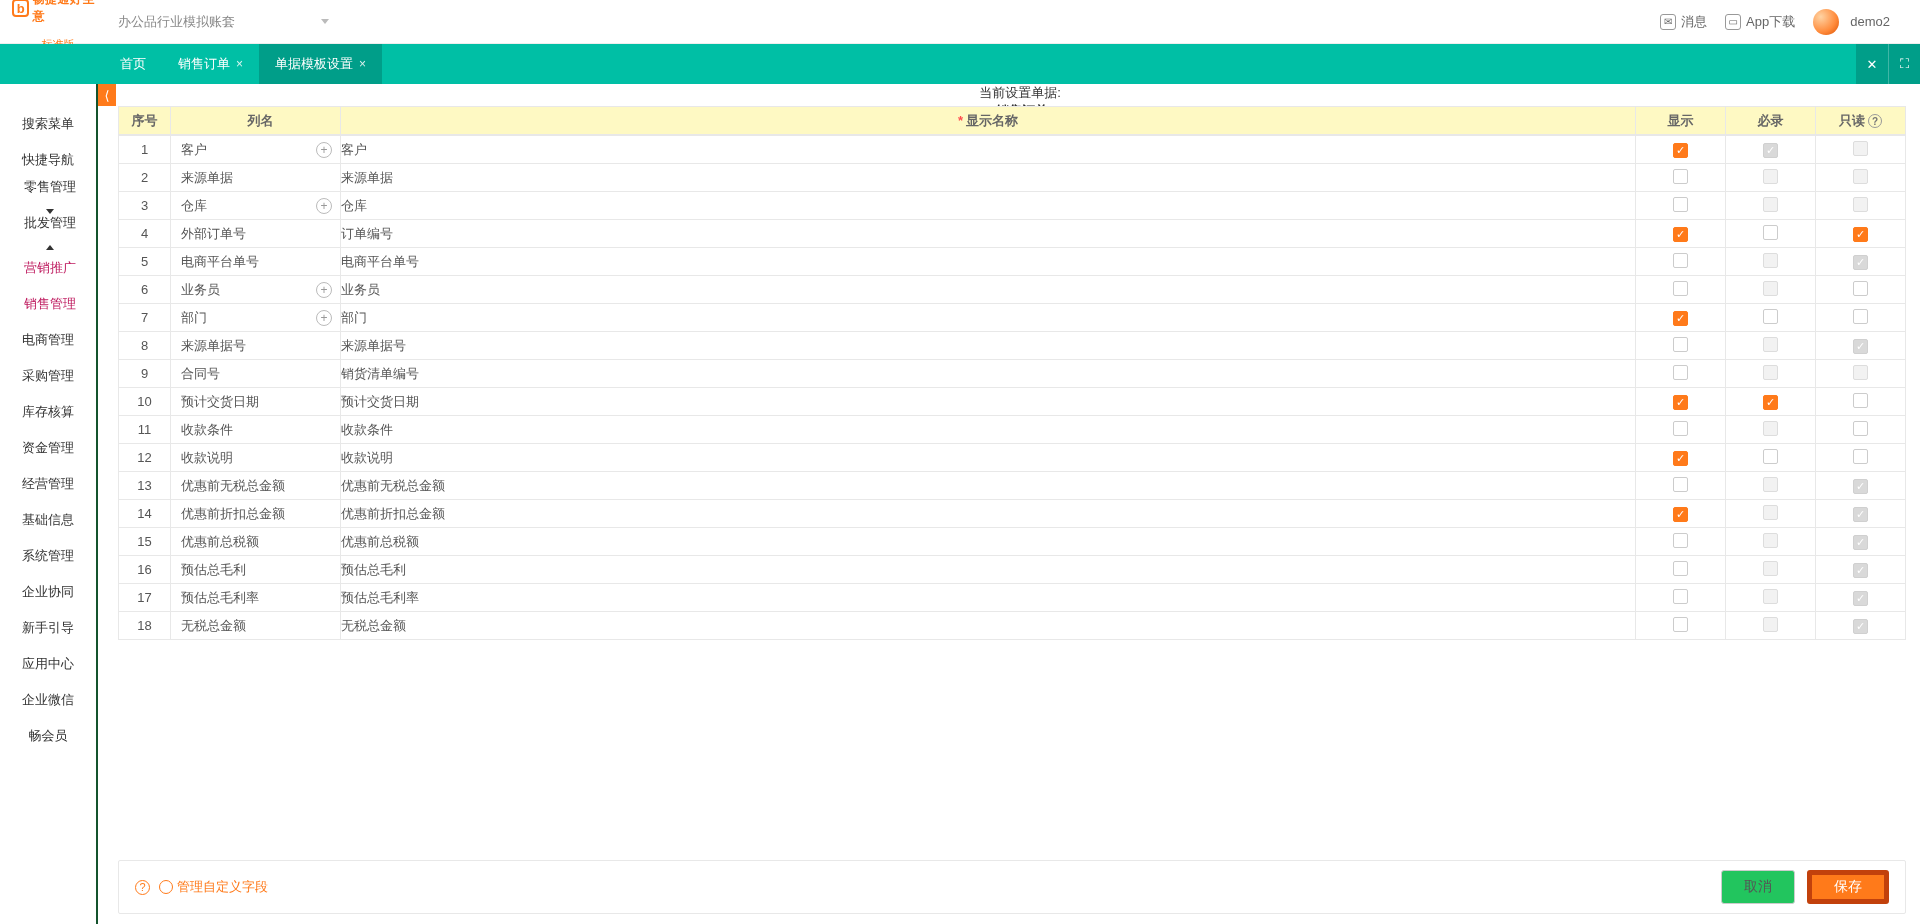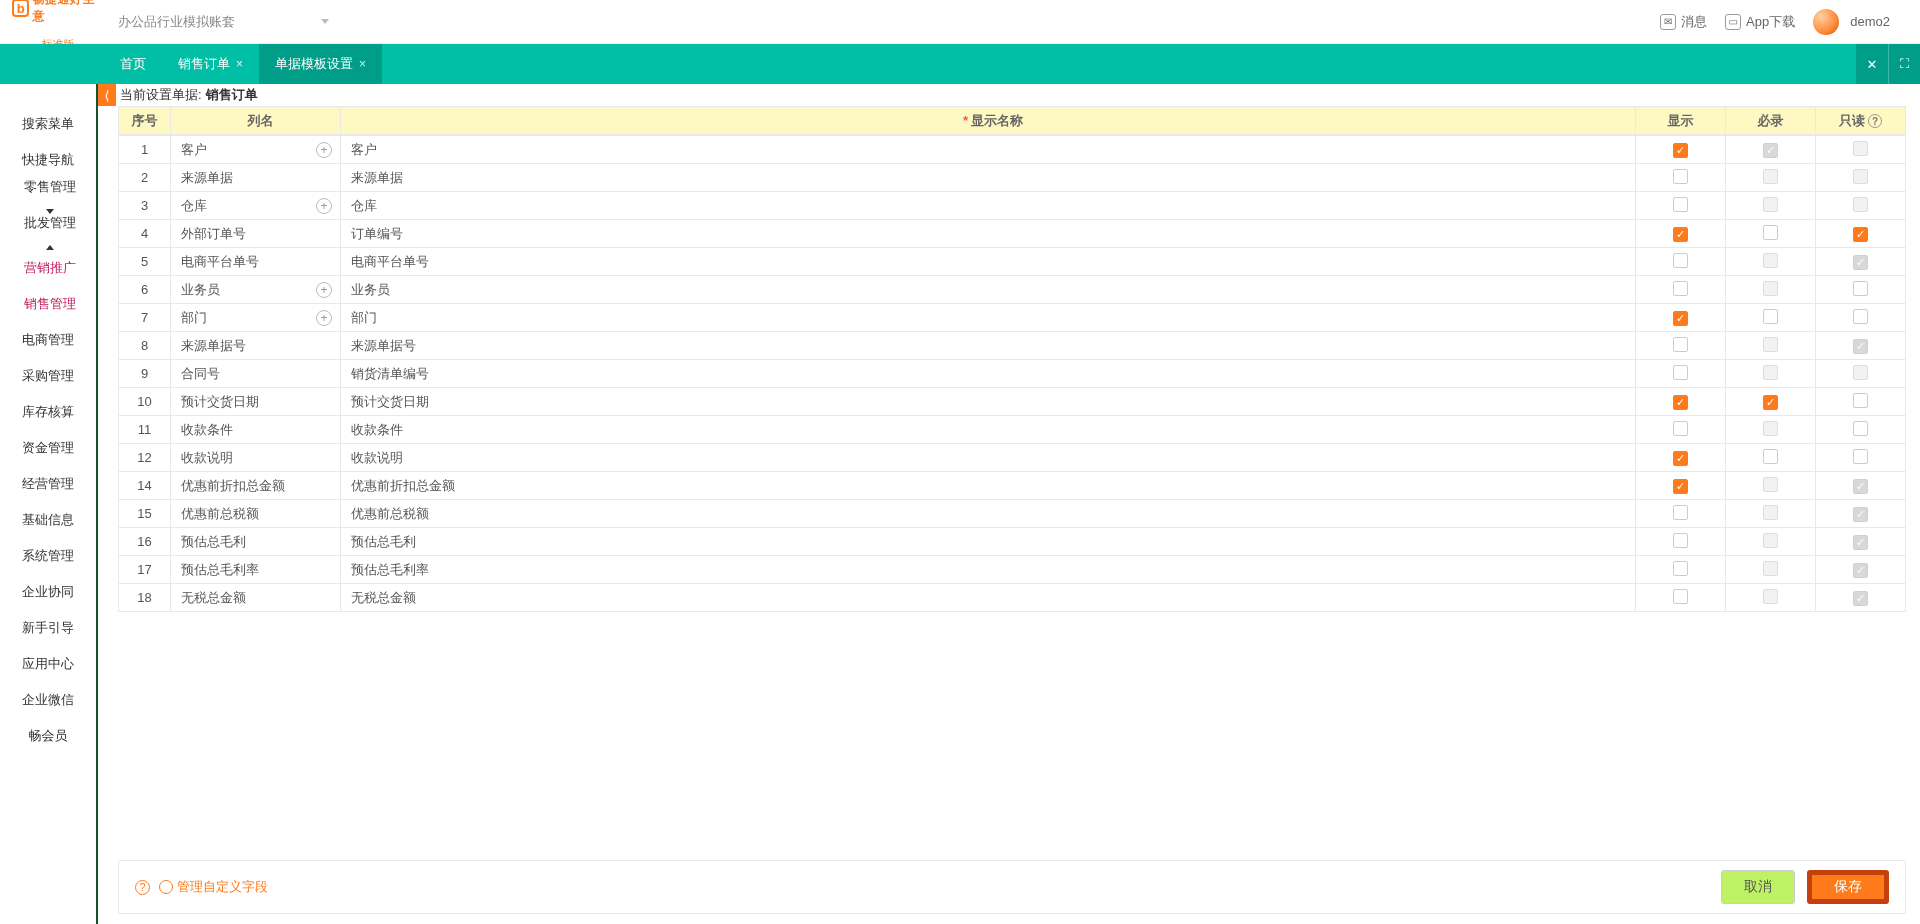--- a/index.html
+++ b/index.html
@@ -34,40 +34,40 @@
 .side-item { height:36px; display:flex; align-items:center; justify-content:center; color:#333; cursor:pointer; font-size:13px; position:relative;}
 .side-item.group { justify-content:space-between; padding:0 10px 0 14px;flex-direction:column;}
 .side-caret { width:0; height:0; border-left:4px solid transparent; border-right:4px solid transparent;}
 .side-caret.down { border-top:5px solid #333;}
 .side-caret.up { border-bottom:5px solid #333;}
 .side-sub { height:36px; display:flex; align-items:center; padding-left:24px; color:#be185d; cursor:pointer;}
 
 
 .main { flex:1; position:relative; display:flex; flex-direction:column; }
 .collapse-handle { position:absolute; left:0; top:0; width:18px; height:22px; background:#ff7a1a; color:#fff; display:flex; align-items:center; justify-content:center; cursor:pointer; z-index:3;}
-.crumb-line { height:22px; padding-left:22px; display:flex; align-items:center; font-size:13px; color:#333;}
+.crumb-line { height:22px; padding-left:22px; display:flex; align-items:center; font-size:13px; color:#333;flex-direction:column;}
 .crumb-line .bold { font-weight:600; margin-left:4px;}
 
 .tab-panel { margin:8px 14px 0 20px; }
 .section-tabs { display:flex; border-bottom:1px solid #e8e8e8;}
 .section-tab { padding:10px 16px; border:1px solid #e8e8e8; border-bottom:none; background:#fff; cursor:pointer; color:#666; margin-right:-1px; border-top-left-radius:3px; border-top-right-radius:3px;}
 .section-tab.active { color:#ff7a1a; position:relative;}
 .section-tab.active::after { content:""; position:absolute; left:0; right:0; bottom:-1px; height:2px; background:#fff;}
 
 .sub-tabs { display:flex; gap:28px; justify-content:center; margin:14px 0 6px;}
 .sub-tab { padding-bottom:6px; cursor:pointer; color:#333;}
 .sub-tab.active { color:#333; border-bottom:3px solid #ff7a1a; font-weight:500;}
 
 .grid-wrap { flex:1; margin:0 14px 0 20px; overflow:hidden; position:relative;}
 table.grid { width:100%; border-collapse:collapse; table-layout:fixed;}
 table.grid th, table.grid td { border:1px solid #e8e8e8; height:28px; font-size:13px; color:#555;}
 table.grid th { background:#fef9c3; font-weight:700; color:#666;}
 .col-idx { width:52px; text-align:center;}
 .col-name { width:170px; padding-left:10px; position:relative;}
-.col-disp { padding-left:10px;}
+.col-disp { }
 .col-chk { width:90px; text-align:center;}
 .req-star { color:#ff4d4f; margin-right:3px;}
 .plus-badge { position:absolute; right:8px; top:50%; transform:translateY(-50%); width:16px; height:16px; border:1px solid #bbb; border-radius:50%; display:flex; align-items:center; justify-content:center; font-size:12px; color:#999; cursor:pointer;}
 .tbody-scroll { position:absolute; top:29px; left:0; right:0; bottom:0; overflow-y:auto;}
 .tbody-scroll::-webkit-scrollbar { width:10px;}
 .tbody-scroll::-webkit-scrollbar-thumb { background:#c8c8c8; border-radius:5px;}
 
 
 .cb { width:15px; height:15px; border:1px solid #ccc; border-radius:2px; display:inline-flex; align-items:center; justify-content:center; background:#fff;}
 .cb.checked { background:#ff7a1a; border-color:#ff7a1a;}
@@ -77,21 +77,21 @@
 .cb.disabled.checked::after{ color:#fff;}
 .help-q { display:inline-flex; width:14px; height:14px; border:1px solid #999; border-radius:50%; align-items:center; justify-content:center; font-size:10px; margin-left:3px; color:#777;}
 
 
 .footer-bar { height:54px; margin:8px 14px 10px 20px; border:1px solid #e8e8e8; border-radius:2px; display:flex; align-items:center; padding:0 16px;}
 .link-orange { color:#ff7a1a; cursor:pointer; display:flex; align-items:center; gap:4px;}
 .gear { width:14px; height:14px; border:1.5px solid #ff7a1a; border-radius:50%; position:relative; display:inline-block;}
 .warn-q { width:15px; height:15px; border:1px solid #ff7a1a; border-radius:50%; display:inline-flex; align-items:center; justify-content:center; font-size:11px; margin-right:5px; color:#ff7a1a;}
 .footer-spacer { flex:1;}
 .btn { height:34px; padding:0 22px; border-radius:3px; cursor:pointer; font-size:14px; display:inline-flex; align-items:center; justify-content:center;}
-.btn-default { background:#bef264; border:1px solid #ccc; color:#555; margin-right:12px;}
+.btn-default { background:#22c55e; border:1px solid #ccc; color:#555; margin-right:12px;}
 .btn-primary { background:#ff7a1a; border:5px solid #c2410c; color:#fff;}
 </style>
 </head>
 <body>
 
 <div class="top-bar">
   <div class="logo-wrap">
     <div class="logo-row">
       <span class="logo-mark">b</span>
       <span class="logo-text">畅捷通好生意</span>
@@ -269,20 +269,28 @@
               </tr>
               <tr>
                 <td class="col-idx">12</td>
                 <td class="col-name">收款说明</td>
                 <td class="col-disp">收款说明</td>
                 <td class="col-chk"><span class="cb checked"></span></td>
                 <td class="col-chk"><span class="cb"></span></td>
                 <td class="col-chk"><span class="cb"></span></td>
               </tr>
               <tr>
+                <td class="col-idx">13</td>
+                <td class="col-name">优惠前无税总金额</td>
+                <td class="col-disp">优惠前无税总金额</td>
+                <td class="col-chk"><span class="cb"></span></td>
+                <td class="col-chk"><span class="cb disabled"></span></td>
+                <td class="col-chk"><span class="cb disabled checked"></span></td>
+              </tr>
+              <tr>
                 <td class="col-idx">14</td>
                 <td class="col-name">优惠前折扣总金额</td>
                 <td class="col-disp">优惠前折扣总金额</td>
                 <td class="col-chk"><span class="cb checked"></span></td>
                 <td class="col-chk"><span class="cb disabled"></span></td>
                 <td class="col-chk"><span class="cb disabled checked"></span></td>
               </tr>
               <tr>
                 <td class="col-idx">15</td>
                 <td class="col-name">优惠前总税额</td>

